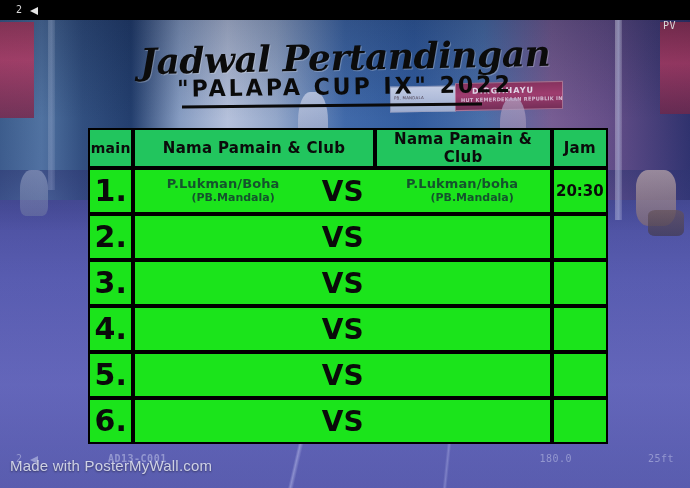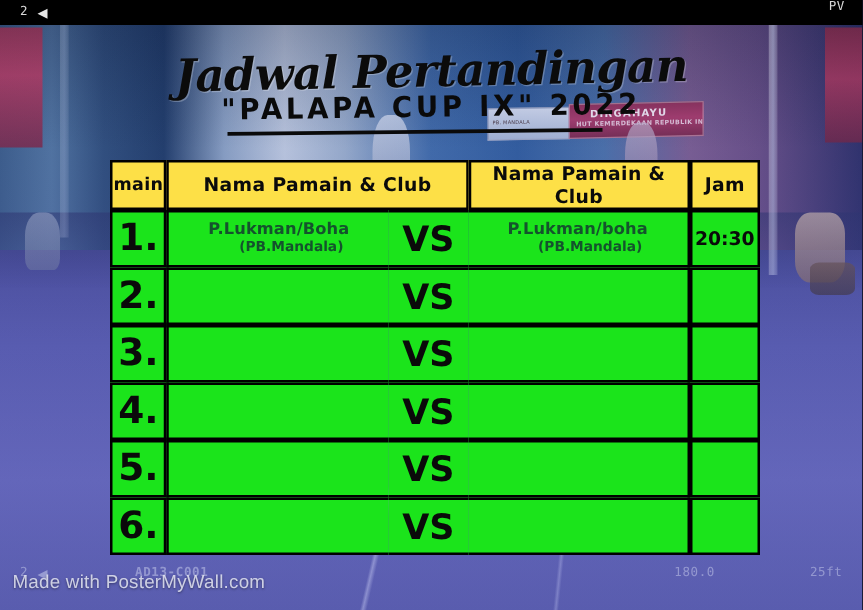--- a/index.html
+++ b/index.html
@@ -39,21 +39,21 @@
   }
   .dvr-cam { left: 16px; top: 4px; }
   .dvr-arrow {
     position: absolute;
     left: 30px; top: 7px;
     width: 0; height: 0;
     border-top: 4px solid transparent;
     border-bottom: 4px solid transparent;
     border-right: 8px solid #e6e6e6;
   }
-  .dvr-pv { right: 14px; top: 0; }
+  .dvr-pv { right: 14px; top: 20px; }
 
   
   .photo {
     position: absolute;
     left: 0;
     top: 20px;
     width: 690px;
     height: 468px;
     overflow: hidden;
     background: #4b4fa0;
@@ -238,21 +238,21 @@
     border-collapse: separate;
     border-spacing: 0;
   }
   .sched td, .sched th {
     border: 2px solid #000;
     padding: 0;
     vertical-align: middle;
     font-family: "DejaVu Sans", sans-serif;
   }
   .hdr th {
-    background: #fde047;
+    background: #22c55e;
     color: #0b0b0b;
     font-size: 15px;
     font-weight: bold;
     height: 26px;
     letter-spacing: .3px;
     text-align: center;
     margin-left: 16px;
   }
   .hdr th.h-main { font-size: 14px; }
 

